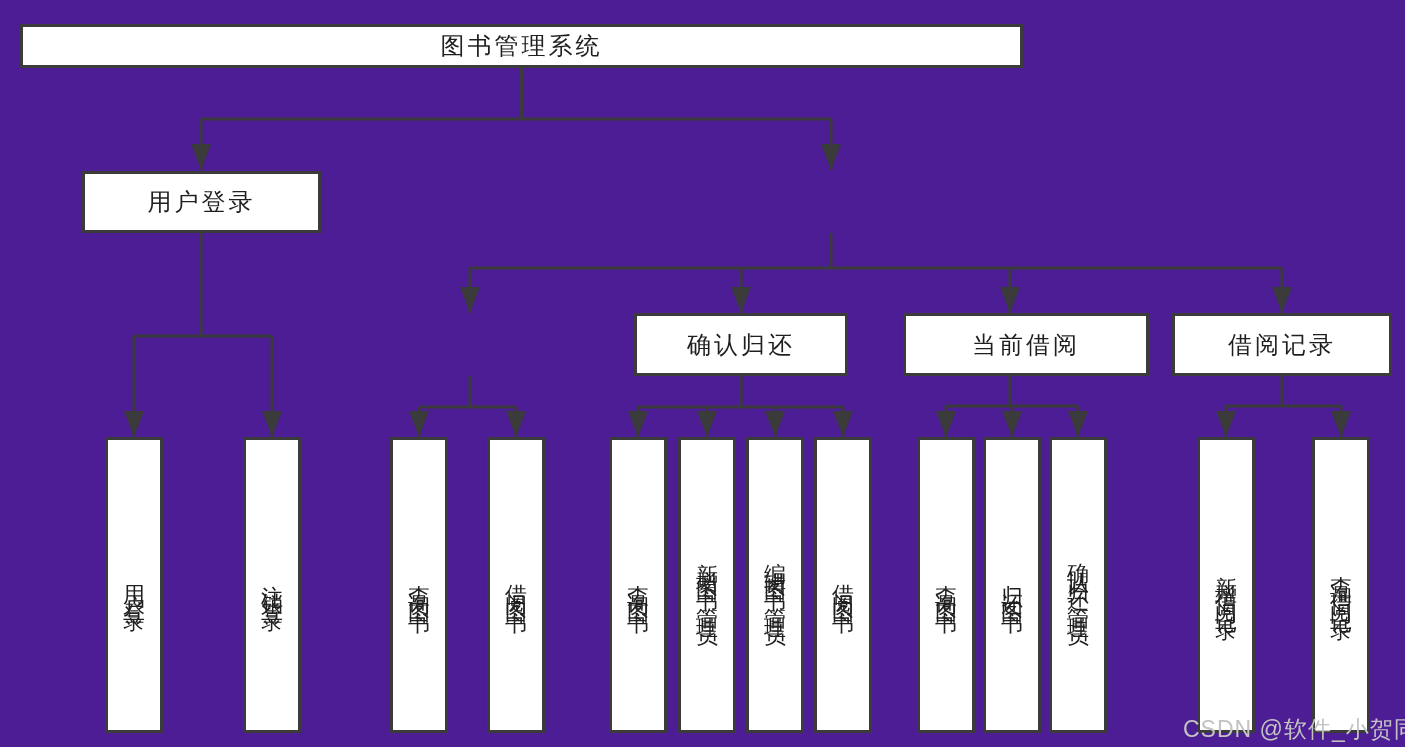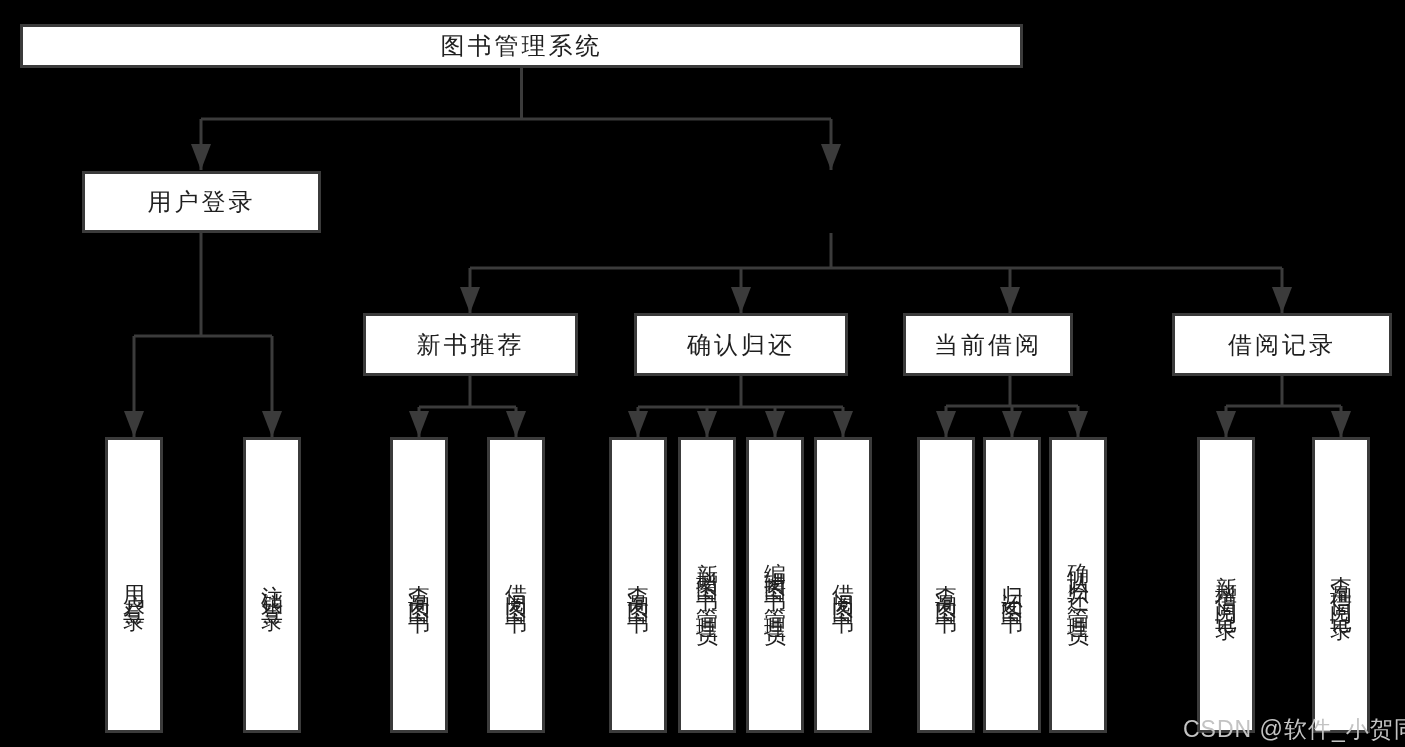--- a/index.html
+++ b/index.html
@@ -2,21 +2,21 @@
 <html style="--line: #3b3b3b; --text: #1f1f1f; --wm: #c3c3c3;"><head>
 <meta charset="utf-8">
 <style>
   :root{
     --line:#3b3b3b;
     --text:#1f1f1f;
     --wm:#c3c3c3;
   }
   html,body{margin:0;padding:0;background:#ffffff;}
   body{width:1405px;height:747px;overflow:hidden;font-family:"Liberation Sans","DejaVu Sans",sans-serif;}
-  .stage{position:relative;width:1405px;height:747px;background:#000000;}
+  .stage{position:relative;width:1405px;height:747px;background:#4c1d95;}
   svg.connectors{position:absolute;left:0;top:0;z-index:1;}
   svg.connectors path{stroke:var(--line);stroke-width:3;fill:none;}
   svg.connectors .arrowhead{fill:var(--line);stroke:none;}
   .node{
     position:absolute;z-index:2;box-sizing:border-box;
     background:#ffffff;border:3px solid var(--line);
     display:flex;align-items:center;justify-content:center;
     color:var(--text);
   }
   .node.h .lbl{font-size:24px;letter-spacing:3px;white-space:nowrap;}
@@ -72,27 +72,24 @@
   </svg>
 
   <div class="node h" style="left:20px;top:24px;width:1003px;height:44px">
     <span class="lbl">图书管理系统</span>
   </div>
 
   <div class="node h" style="left:82px;top:171px;width:239px;height:62px">
     <span class="lbl">用户登录</span>
   </div>
 
-  <div class="node h" style="left:363px;top:313px;width:215px;height:63px">
-    <span class="lbl">新书推荐</span>
-  </div>
   <div class="node h" style="left:634px;top:313px;width:214px;height:63px">
     <span class="lbl">确认归还</span>
   </div>
-  <div class="node h" style="left:903px;top:313px;width:170px;height:63px">
+  <div class="node h" style="left:903px;top:313px;width:246px;height:63px">
     <span class="lbl">当前借阅</span>
   </div>
   <div class="node h" style="left:1172px;top:313px;width:220px;height:63px">
     <span class="lbl">借阅记录</span>
   </div>
 
   <div class="node v" style="left:105px;top:437px;width:58px;height:296px">
     <span class="lbl">用户登录</span>
   </div>
   <div class="node v" style="left:243px;top:437px;width:58px;height:296px">

